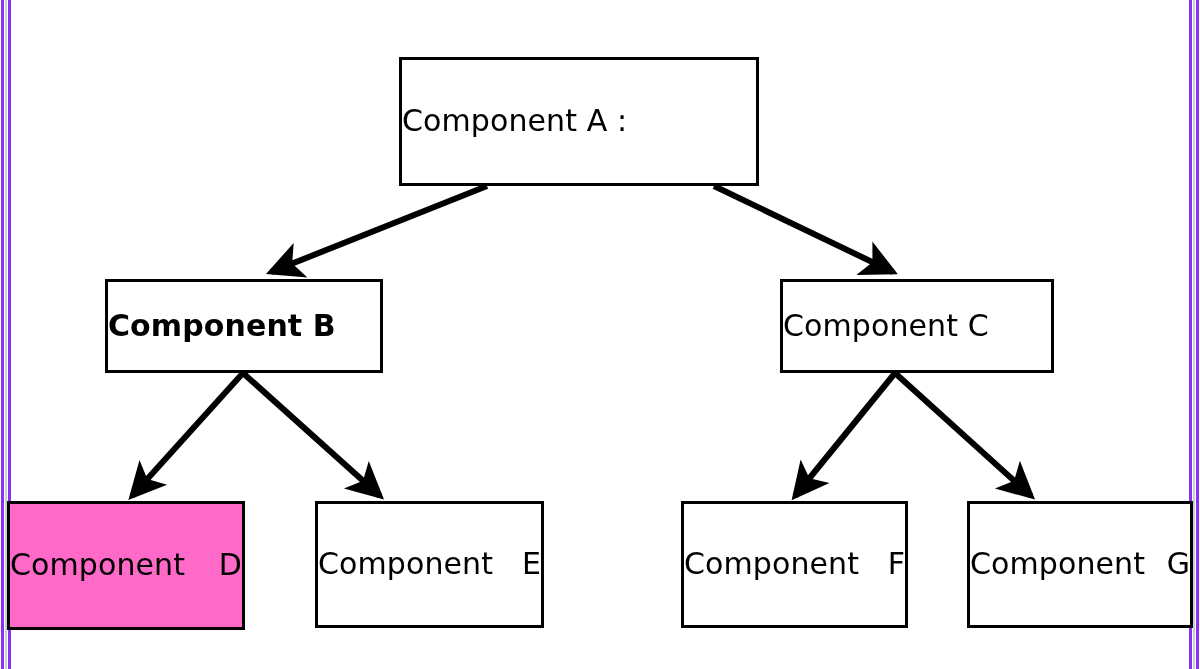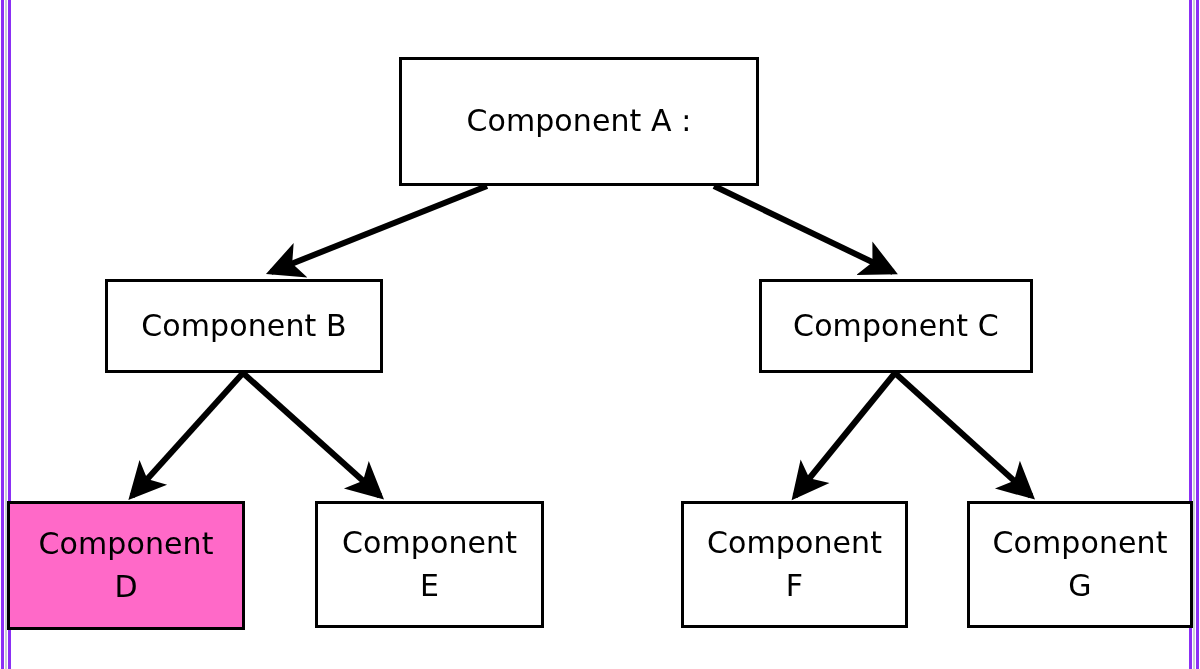--- a/index.html
+++ b/index.html
@@ -40,23 +40,23 @@
     height: 669px;
   }
 
   
   .node {
     position: absolute;
     box-sizing: border-box;
     border: 3px solid #000000;
     background: #ffffff;
     display: flex;
-    flex-direction: column;
+    flex-direction: row;
     align-items: center;
-    justify-content: center;
+    justify-content: space-between;
     text-align: center;
     color: #000000;
     font-size: 30px;
     line-height: 1.42;
     letter-spacing: 0.1px;
     z-index: 3;
   }
   .node .line { display: block; white-space: nowrap; }
 </style>
 </head>
@@ -88,25 +88,25 @@
       <line x1="243" y1="373" x2="380" y2="496"></line>
       <line x1="895" y1="373" x2="795" y2="496"></line>
       <line x1="895" y1="373" x2="1031" y2="496"></line>
     </g>
   </svg>
 
   <div class="node" id="node-a" style="left:399px; top:57px; width:360px; height:129px;">
     <span class="line">Component A :</span>
   </div>
 
-  <div class="node" id="node-b" style="left:105px; top:279px; width:278px; height:94px;">
+  <div class="node" id="node-b" style="left:105px; top:279px; width:278px; height:94px;font-weight:bold;">
     <span class="line">Component B</span>
   </div>
 
-  <div class="node" id="node-c" style="left:759px; top:279px; width:274px; height:94px;">
+  <div class="node" id="node-c" style="left:780px; top:279px; width:274px; height:94px;">
     <span class="line">Component C</span>
   </div>
 
   <div class="node highlighted" id="node-d" style="left:7px; top:501px; width:238px; height:129px; background:#ff69c8;">
     <span class="line">Component</span>
     <span class="line">D</span>
   </div>
 
   <div class="node" id="node-e" style="left:315px; top:501px; width:229px; height:127px;">
     <span class="line">Component</span>

